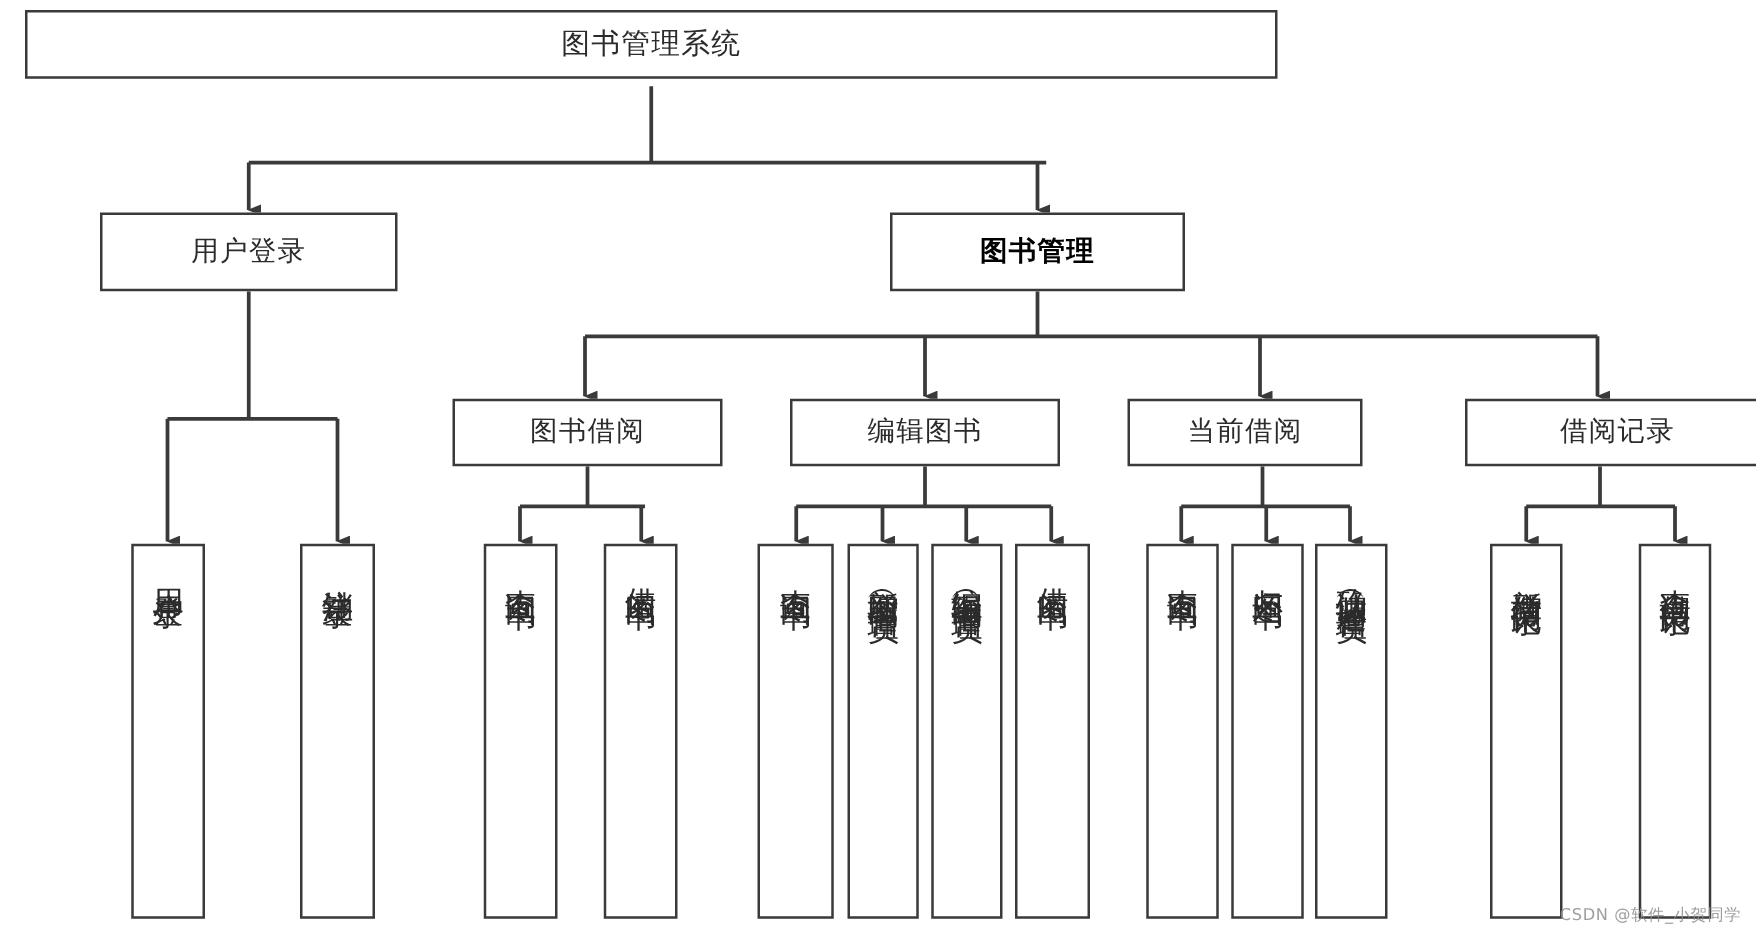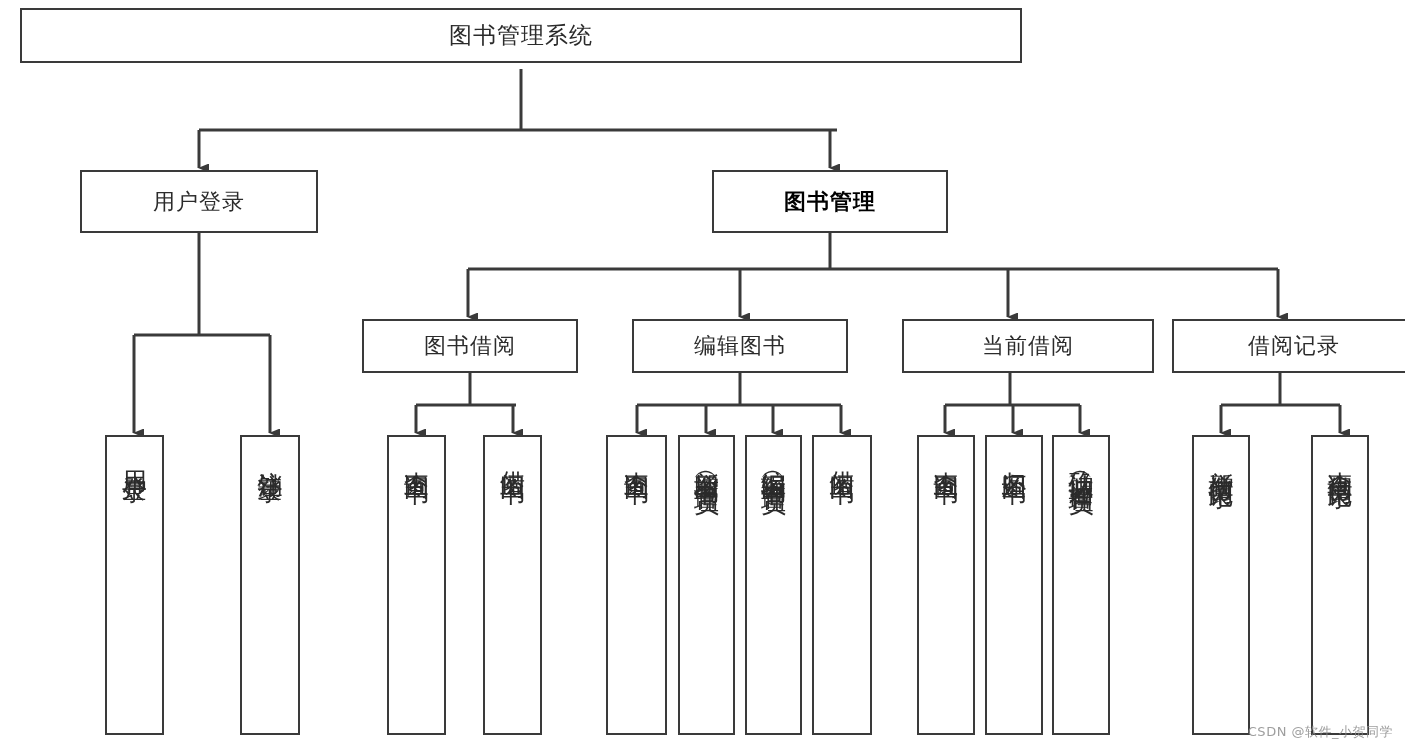--- a/index.html
+++ b/index.html
@@ -134,21 +134,21 @@
   <div class="node lvl1" style="left: 712px; top: 170px; width: 236px; height: 63px; border-color: rgb(58, 58, 58); background: rgb(255, 255, 255);">
     <span class="label" style="color: #000000; font-weight: bold;">图书管理</span>
   </div>
 
   <div class="node lvl2" style="left: 362px; top: 319px; width: 216px; height: 54px; border-color: rgb(58, 58, 58); background: rgb(255, 255, 255);">
     <span class="label" style="color: rgb(43, 43, 43);">图书借阅</span>
   </div>
   <div class="node lvl2" style="left: 632px; top: 319px; width: 216px; height: 54px; border-color: rgb(58, 58, 58); background: rgb(255, 255, 255);">
     <span class="label" style="color: rgb(43, 43, 43);">编辑图书</span>
   </div>
-  <div class="node lvl2" style="left: 902px; top: 319px; width: 252px; height: 54px; border-color: rgb(58, 58, 58); background: rgb(255, 255, 255);">
+  <div class="node lvl2" style="left: 902px; top: 319px; width: 188px; height: 54px; border-color: rgb(58, 58, 58); background: rgb(255, 255, 255);">
     <span class="label" style="color: rgb(43, 43, 43);">当前借阅</span>
   </div>
   <div class="node lvl2" style="left: 1172px; top: 319px; width: 244px; height: 54px; border-color: rgb(58, 58, 58); background: rgb(255, 255, 255);">
     <span class="label" style="color: rgb(43, 43, 43);">借阅记录</span>
   </div>
 
   <div class="node leaf" style="left: 105px; top: 435px; width: 59px; height: 300px; border-color: rgb(58, 58, 58); background: rgb(255, 255, 255);">
     <span class="label" style="color: rgb(43, 43, 43);">用户登录</span>
   </div>
   <div class="node leaf" style="left: 240px; top: 435px; width: 60px; height: 300px; border-color: rgb(58, 58, 58); background: rgb(255, 255, 255);">

